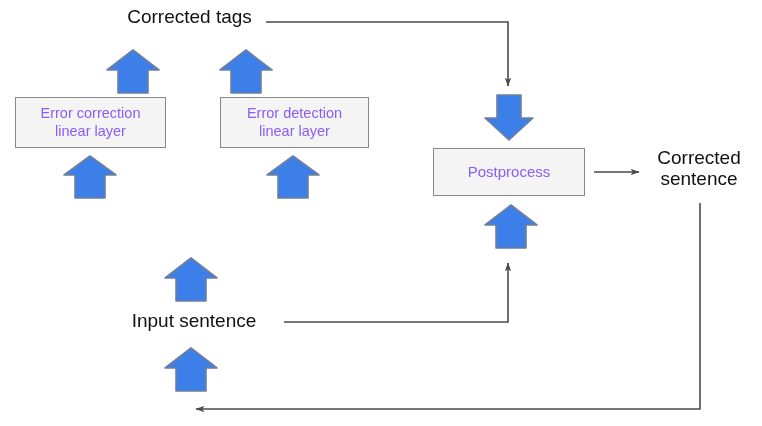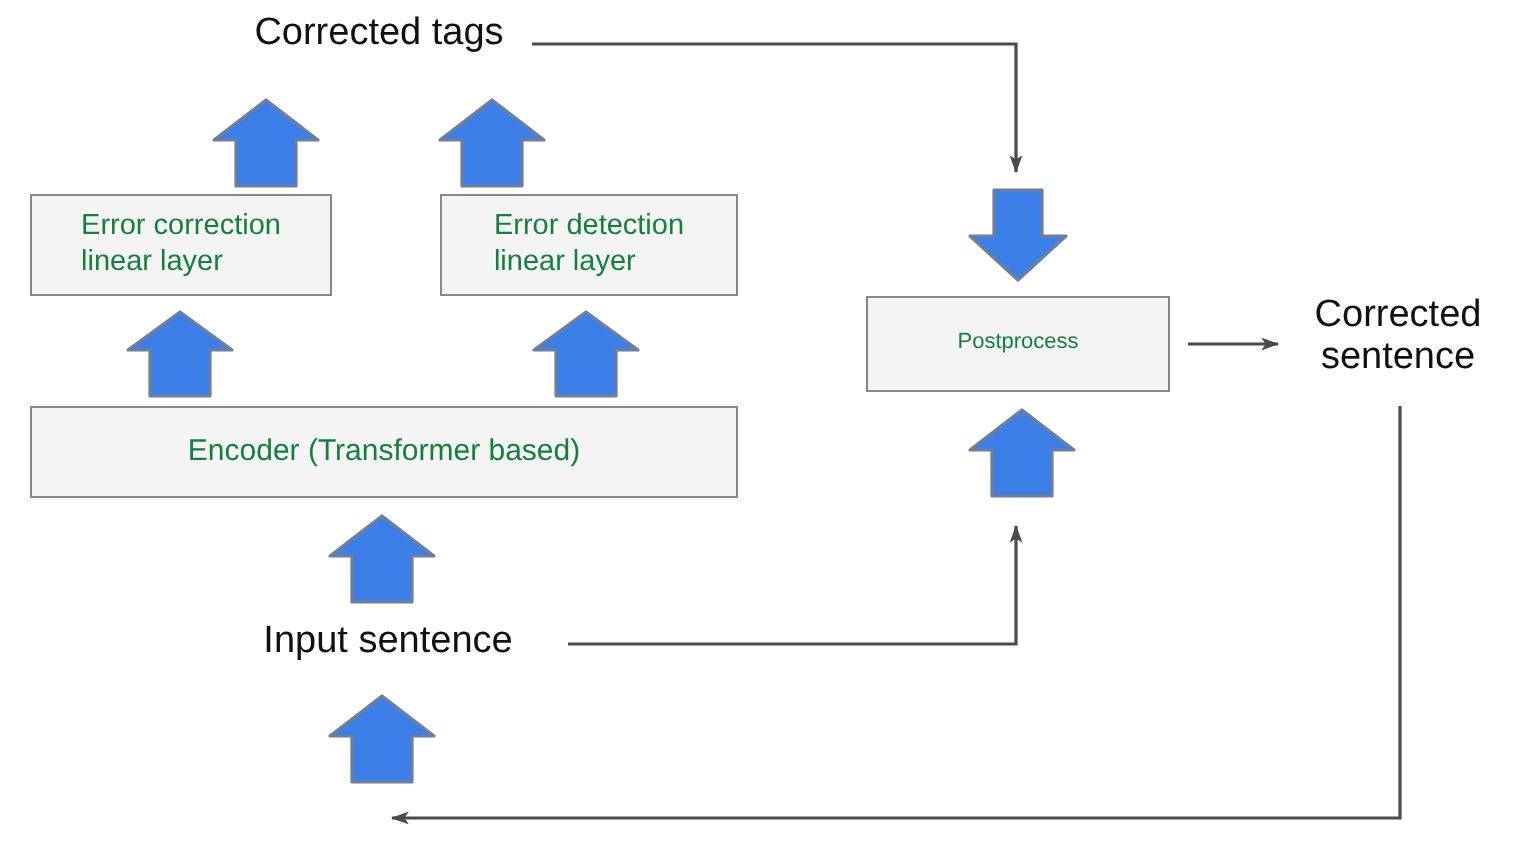--- a/index.html
+++ b/index.html
@@ -18,21 +18,22 @@
     overflow: hidden;
   }
   .node-box {
     position: absolute;
     box-sizing: border-box;
     background: #f4f4f4;
     border: 1px solid #888888;
     display: flex;
     align-items: center;
     justify-content: center;
-    color: #15803d;
+    text-align: center;
+    color: #8b5cf6;
     line-height: 1.22;
     white-space: pre-line;
   }
   .free-label {
     position: absolute;
     color: #111111;
     text-align: center;
     line-height: 1.12;
     white-space: pre-line;
   }
@@ -42,21 +43,21 @@
     top: 0;
     width: 762px;
     height: 426px;
     pointer-events: none;
   }
 
   
   #box-error-correction { left: 15px;  top: 97px;  width: 151px; height: 51px; font-size: 14.5px; }
   #box-error-detection  { left: 220px; top: 97px;  width: 149px; height: 51px; font-size: 14.5px; }
   #box-encoder          { left: 15px;  top: 203px; width: 354px; height: 46px; font-size: 15px; }
-  #box-postprocess      { left: 433px; top: 148px; width: 152px; height: 48px; font-size: 11px; }
+  #box-postprocess      { left: 433px; top: 148px; width: 152px; height: 48px; font-size: 15px; }
 
   
   #label-predicted-tags  { left: 112px; top: 6px;   width: 155px; font-size: 19px; }
   #label-input-sentence  { left: 110px; top: 310px; width: 168px; font-size: 19px; }
   #label-corrected       { left: 640px; top: 147px; width: 118px; font-size: 19px; }
   #label-repeat          { left: 487px; top: 375px; width: 126px; font-size: 13.5px; }
 </style>
 </head>
 <body>
 
@@ -120,21 +121,20 @@
       <path d="M496,248 L496,225 L485,225 L511,205 L537,225 L526,225 L526,248 Z" fill="#3d7fe8" stroke="#6e7f9e" stroke-width="1.6" stroke-linejoin="round"></path>
     </g>
   </svg>
 
   <div class="node-box" id="box-error-correction">Error correction
 linear layer</div>
 
   <div class="node-box" id="box-error-detection">Error detection
 linear layer</div>
 
-  <div class="node-box" id="box-encoder">Encoder (Transformer based)</div>
 
   <div class="node-box" id="box-postprocess">Postprocess</div>
 
   <div class="free-label" id="label-predicted-tags">Corrected tags</div>
 
   <div class="free-label" id="label-corrected">Corrected
 sentence</div>
 
   <div class="free-label" id="label-input-sentence">Input sentence</div>
 

